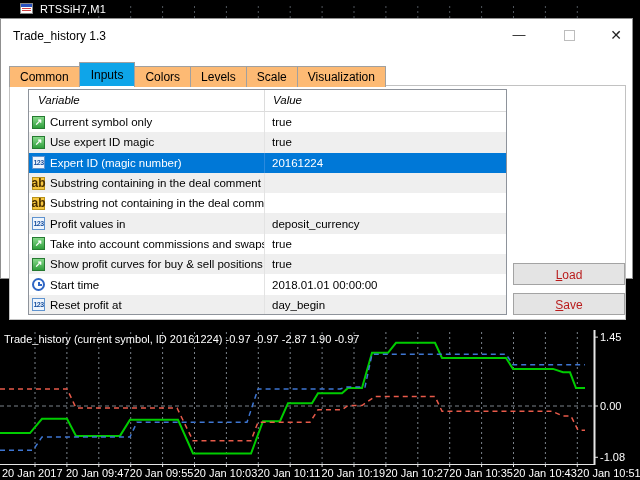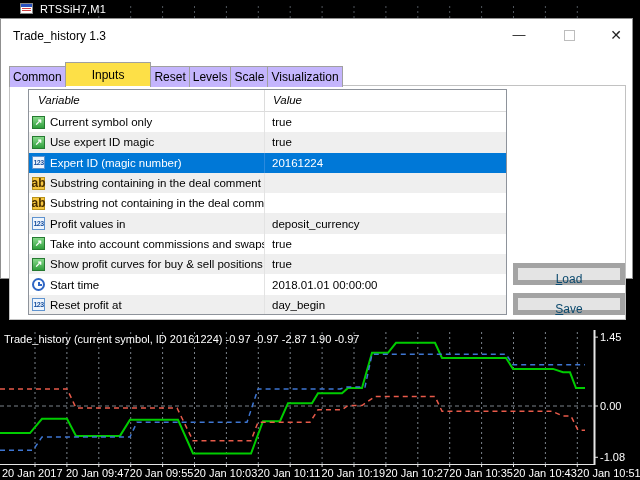--- a/index.html
+++ b/index.html
@@ -18,23 +18,23 @@
   
   .dialog{position:absolute;left:0;top:18px;width:633px;height:261px;background:#fff;border:1px solid #8f8f8f;box-sizing:border-box;}
   .dlg-title{position:absolute;left:12px;top:10px;font-size:12px;color:#000;}
   .dlg-ctl{position:absolute;top:4px;width:32px;height:24px;text-align:center;line-height:24px;font-size:13px;color:#222;cursor:default;}
   .ctl-min{left:502px;}
   .ctl-max{left:552px;}
   .ctl-max .sq{display:inline-block;width:9px;height:9px;border:1px solid #bdbdbd;margin-top:7px;}
   .ctl-close{left:599px;font-size:14px;}
   
   .tabs{position:absolute;left:8px;top:42px;display:flex;align-items:flex-end;height:25px;z-index:2;}
-  .tab{border:1px solid #a0a0a0;background:#c4b5fd;font-size:12px;color:#000;
-       padding:3px 3px;margin-right:-1px;position:relative;top:1px;border-bottom:none;}
-  .tab.active{padding:5px 26px 4px;top:0;z-index:3;background:#fde047;}
+  .tab{border:1px solid #a0a0a0;background:#fdba74;font-size:12px;color:#000;
+       padding:3px 10px;margin-right:-1px;position:relative;top:1px;border-bottom:none;}
+  .tab.active{padding:5px 11px 4px;top:0;z-index:3;background:#0ea5e9;}
   .panel{position:absolute;left:8px;top:66px;width:617px;height:235px;border:1px solid #c2c2c2;background:#fff;box-sizing:border-box;}
   
   .vtable{position:absolute;left:18px;top:3px;width:479px;height:226px;border:1px solid #8e939b;box-sizing:border-box;background:#fff;overflow:hidden;}
   .thead{display:flex;height:21px;line-height:21px;font-size:11.5px;color:#000;border-bottom:1px solid #dcdcdc;background:#fff;font-style:italic;}
   .th-var{width:236px;padding-left:9px;box-sizing:border-box;border-right:1px solid #dcdcdc;}
   .th-val{flex:1;padding-left:8px;}
   .row{display:flex;height:20.3px;align-items:center;font-size:11.5px;color:#000;background:#fff;}
   .row.shaded{background:#efefef;}
   .row.selected{background:#0078d7;color:#fff;}
   .cell-var{width:236px;height:100%;display:flex;align-items:center;box-sizing:border-box;
@@ -43,22 +43,22 @@
   .cell-val{flex:1;padding-left:7px;overflow:hidden;white-space:nowrap;}
   .icon{width:13px;height:13px;margin-right:5px;flex:none;box-sizing:border-box;
         display:flex;align-items:center;justify-content:center;font-weight:bold;}
   .icon.bool{background:linear-gradient(#86d98a,#2f9e3c);border:1px solid #267a31;color:#fff;font-size:9px;line-height:11px;}
   .icon.int{background:#eef5fd;border:1px solid #5f93cf;color:#174f9e;font-size:7px;letter-spacing:-0.5px;}
   .icon.string{background:#f6c63f;border:1px solid #b8921a;color:#4a3000;font-size:12px;}
   .icon.datetime{border:2px solid #2f66c4;border-radius:50%;background:#fff;position:relative;}
   .icon.datetime::before{content:"";position:absolute;left:4px;top:1.5px;width:1.5px;height:3.5px;background:#2f66c4;}
   .icon.datetime::after{content:"";position:absolute;left:4px;top:4px;width:3.5px;height:1.5px;background:#2f66c4;}
   
-  .dlg-push{position:absolute;width:112px;height:22px;background:#e4e4e4;border:5px solid #a3a3a3;
-            font-size:12px;color:#0c4a6e;text-align:center;line-height:20px;box-sizing:border-box;
+  .dlg-push{position:absolute;width:112px;height:22px;background:#e4e4e4;border:1px solid #a3a3a3;
+            font-size:12px;color:#b91c1c;text-align:center;line-height:20px;box-sizing:border-box;
             font-family:"Liberation Sans",sans-serif;}
   .push-load{left:512px;top:244px;}
   .push-save{left:512px;top:274px;}
   
   .chart{position:absolute;left:0;top:330px;width:640px;height:150px;background:#000;}
 </style>
 </head>
 <body>
 
 <div class="top-strip">
@@ -90,21 +90,21 @@
 
 <div class="dialog">
   <div class="dlg-title">Trade_history 1.3</div>
   <div class="dlg-ctl ctl-min">—</div>
   <div class="dlg-ctl ctl-max"><span class="sq"></span></div>
   <div class="dlg-ctl ctl-close">✕</div>
 
   <div class="tabs" id="tabs">
       <div class="tab">Common</div>
       <div class="tab active">Inputs</div>
-      <div class="tab">Reset</div>
+      <div class="tab">Colors</div>
       <div class="tab">Levels</div>
       <div class="tab">Scale</div>
       <div class="tab">Visualization</div>
     </div>
 
   <div class="panel">
     <div class="vtable">
       <div class="thead">
         <div class="th-var">Variable</div>
         <div class="th-val">Value</div>

